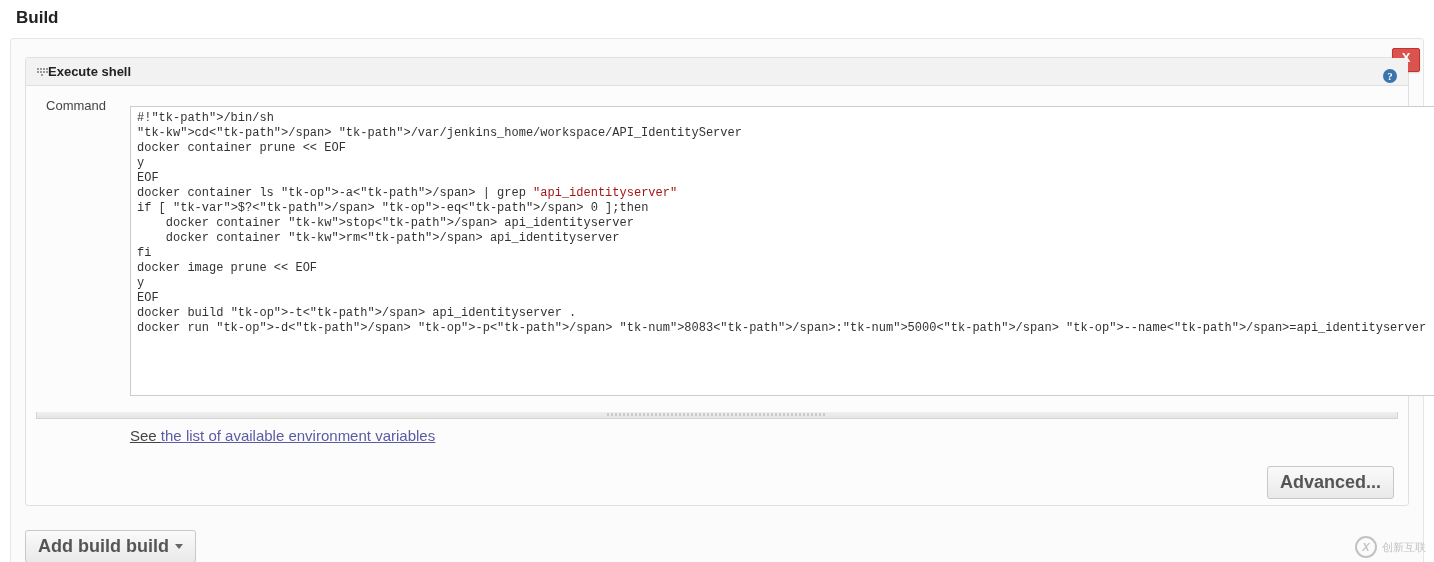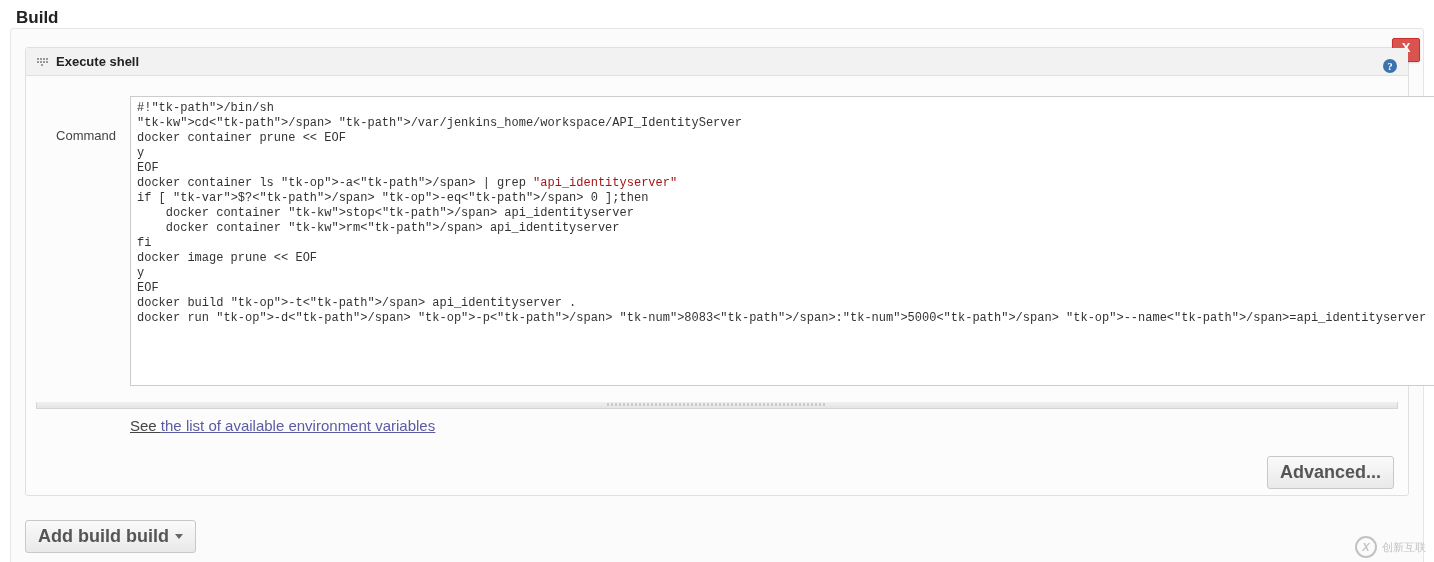--- a/index.html
+++ b/index.html
@@ -11,21 +11,21 @@
     color: #333;
     width: 1434px;
   }
   .page {
     padding: 0 10px 10px 10px;
   }
   .section-heading {
     font-size: 17px;
     font-weight: bold;
     color: #222;
-    margin: 8px 0 0 6px;
+    margin: 8px 0 10px 6px;
   }
   .section-frame {
     border: 1px solid #e6e6e6;
     background: #fbfbfb;
     border-radius: 3px;
     margin-left: 0;
     position: relative;
     padding-bottom: 10px;
   }
   .repeatable {
@@ -36,21 +36,20 @@
     border-radius: 3px;
   }
   .repeat-header {
     background: #f2f2f2;
     border-bottom: 1px solid #e0e0e0;
     padding: 6px 10px;
     font-weight: bold;
     color: #222;
     display: flex;
     align-items: center;
-    gap: 8px;
     position: relative;
   }
   .drag-handle {
     width: 12px;
     height: 12px;
     display: inline-flex;
     flex-wrap: wrap;
     gap: 1px;
     align-content: center;
     justify-content: center;
@@ -90,22 +89,21 @@
     padding: 8px 10px 4px 10px;
     align-items: flex-start;
     gap: 14px;
   }
   .row-label {
     width: 80px;
     min-width: 80px;
     color: #444;
     padding-top: 4px;
     font-size: 13px;
-    text-align: right;
-    margin-top: 40px;
+    text-align: center;
   }
   .cmd-area-wrap {
     flex: 1;
     position: relative;
   }
   .cmd-area {
     width: 100%;
     height: 290px;
     box-sizing: border-box;
     border: 1px solid #ccc;

